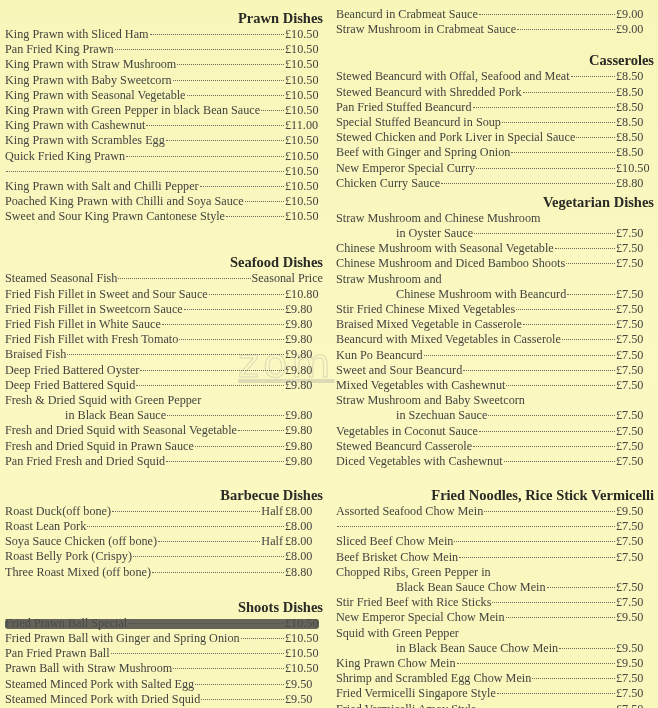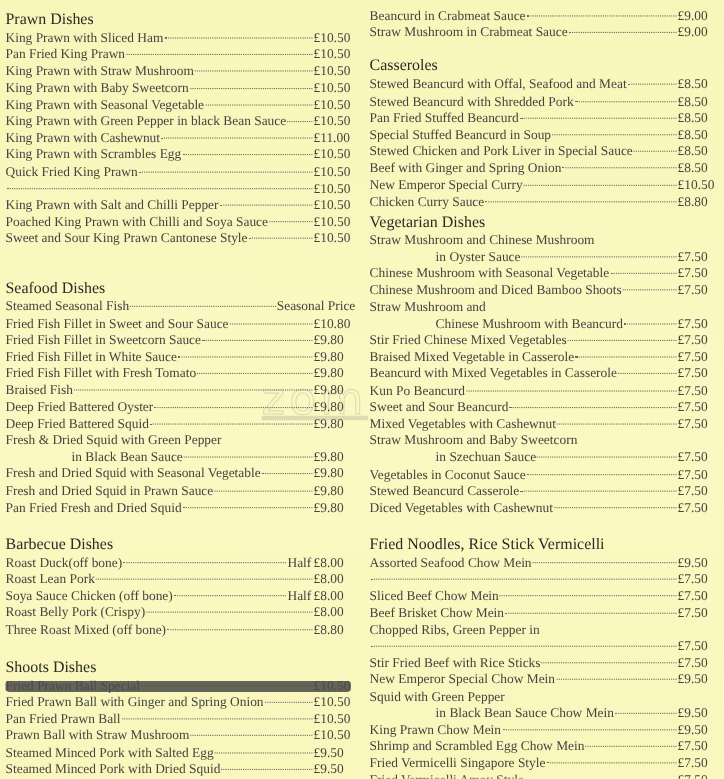--- a/index.html
+++ b/index.html
@@ -7,22 +7,22 @@
       width: 658px; height: 708px; overflow: hidden; position: relative;
       background: linear-gradient(180deg, #f8f6b9 0%, #fbf8c2 50%, #faf7bd 100%);
       font-family: "Liberation Serif", serif;
       color: #3a3a34;
     }
     .col { position: absolute; top: 0; }
     .col-left { left: 5px; width: 318px; }
     .col-right { left: 336px; width: 318px; }
     .section { margin: 0; }
     .section-title {
-      font-weight: normal; font-size: 14.5px; color: #2a2a26;
-      line-height: 18px; height: 18px; white-space: nowrap;
+      font-weight: bold; font-size: 14.5px; color: #2a2a26;
+      line-height: 18px; height: 18px; white-space: nowrap; text-align: right;
     }
     .row {
       display: flex; align-items: baseline; font-size: 12.2px;
       line-height: 15.2px; height: 15.2px; white-space: nowrap; color: #444440;
     }
     .row .name { flex: 0 0 auto; }
     .row .dots {
       flex: 1 1 auto; overflow: hidden; min-width: 6px; margin: 0 1px;
       position: relative; top: -3px;
       border-bottom: 1.4px dotted #6a6a60; height: 1px;
@@ -425,20 +425,21 @@
         </div>
         <div class="row">
           <span class="name">Beef Brisket Chow Mein</span>
           <span class="dots"></span>
           <span class="price">£7.50</span>
         </div>
         <div class="row cont">
           <span class="name">Chopped Ribs, Green Pepper in</span>
         </div>
         <div class="row indent">
+          <span class="name">Black Bean Sauce Chow Mein</span>
           <span class="dots"></span>
           <span class="price">£7.50</span>
         </div>
         <div class="row">
           <span class="name">Stir Fried Beef with Rice Sticks</span>
           <span class="dots"></span>
           <span class="price">£7.50</span>
         </div>
         <div class="row">
           <span class="name">New Emperor Special Chow Mein</span>

